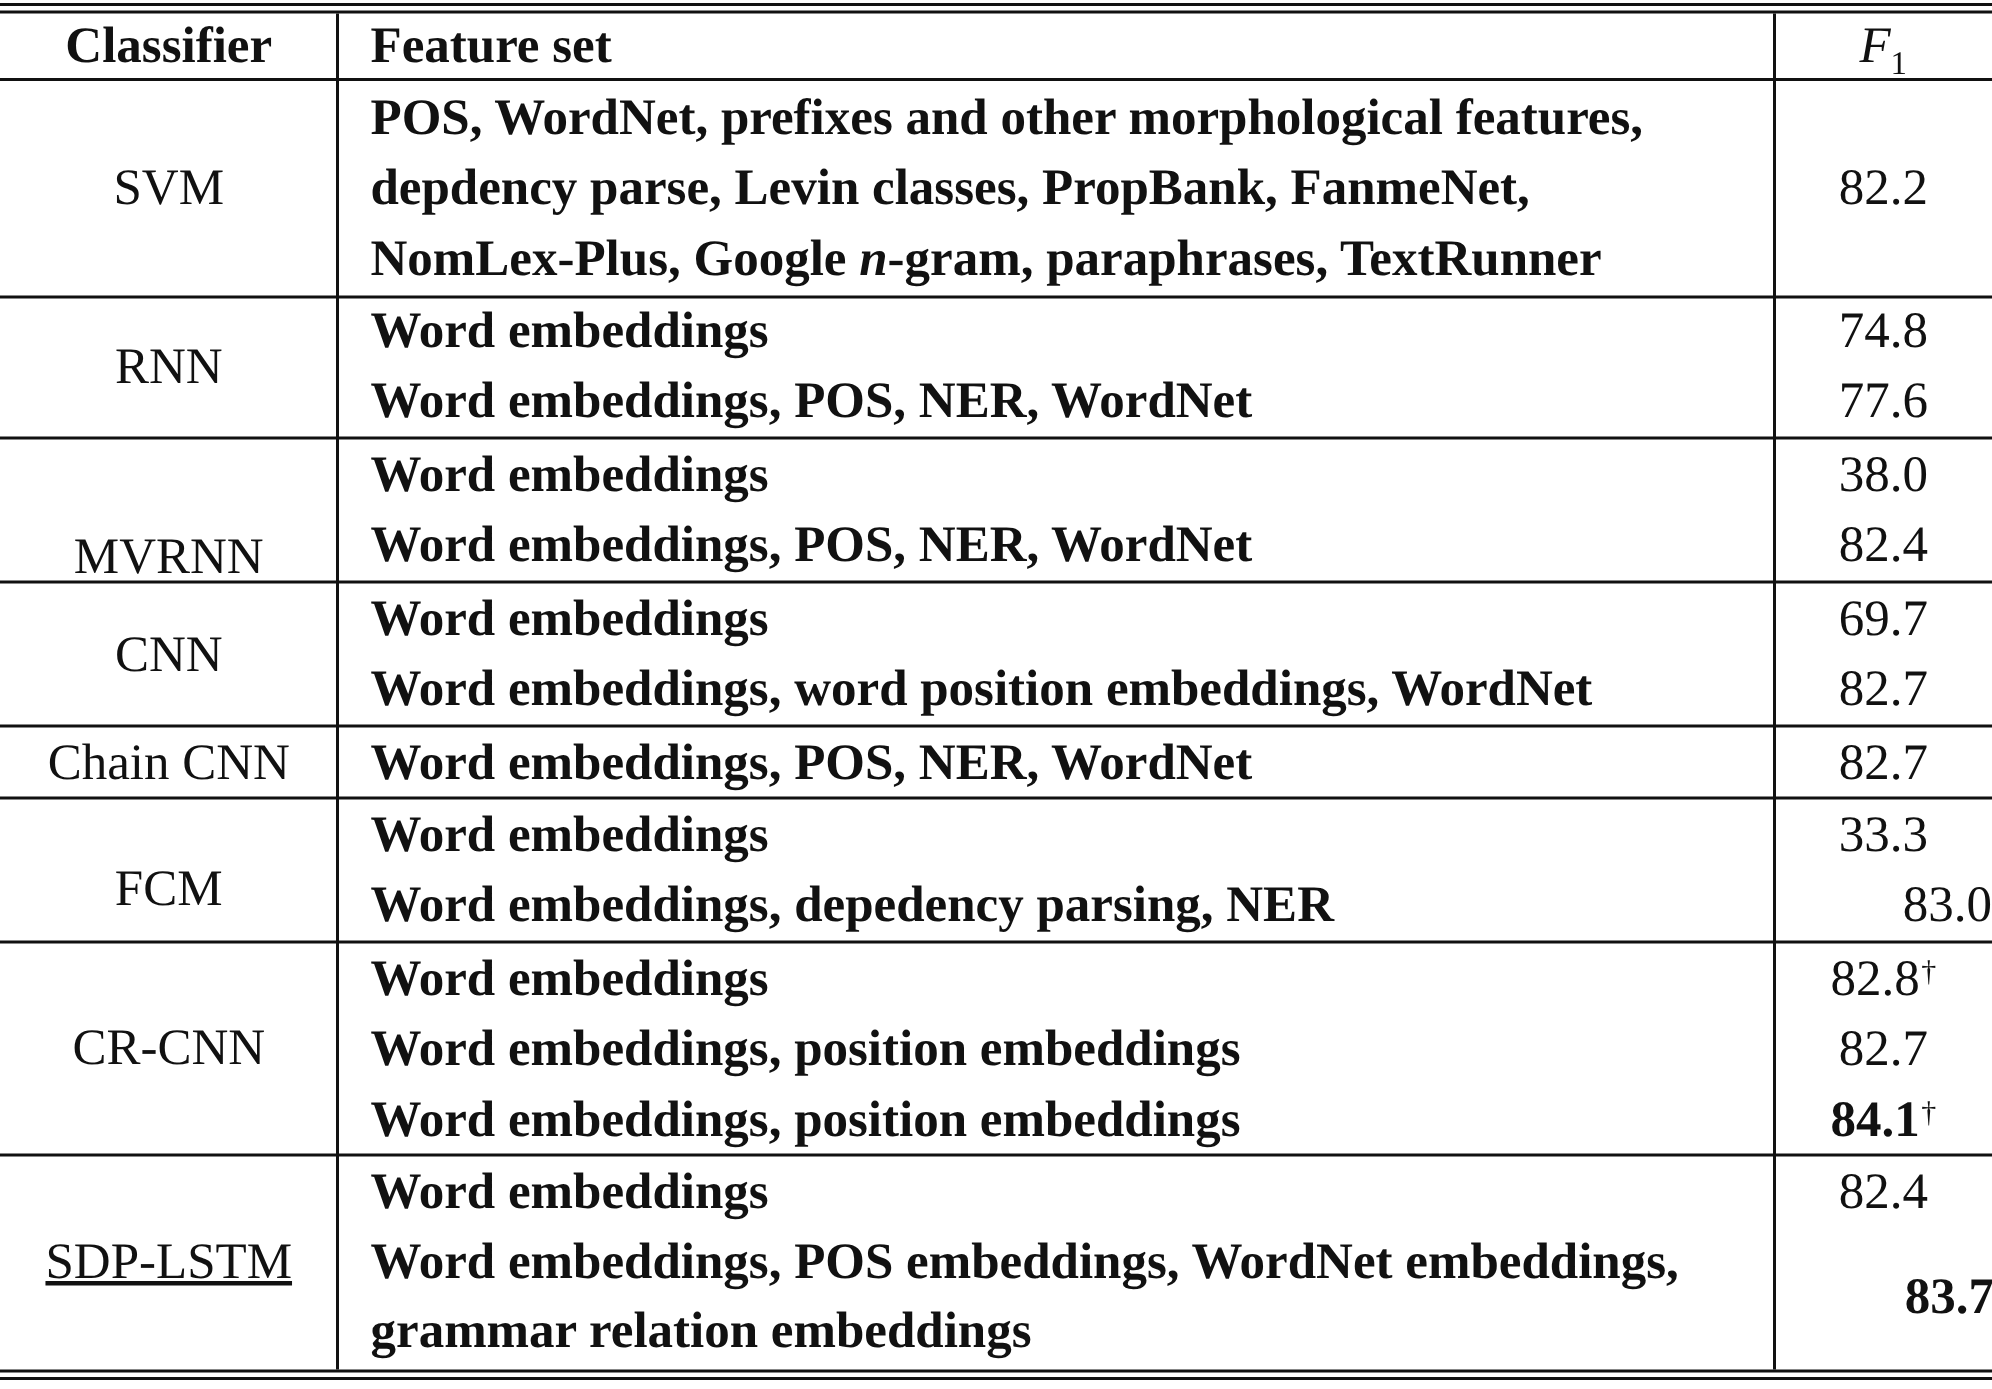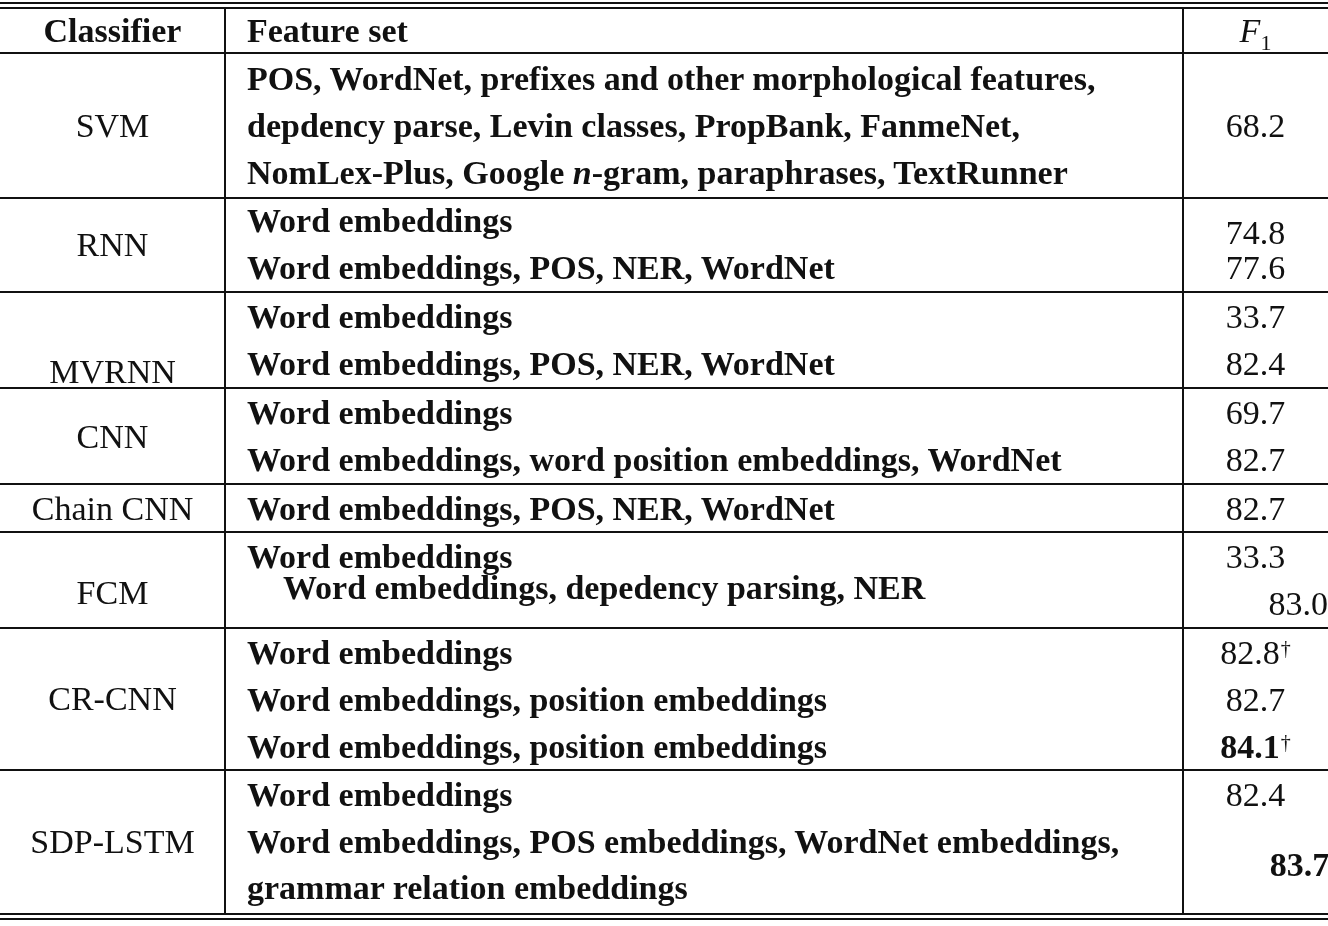--- a/index.html
+++ b/index.html
@@ -43,61 +43,61 @@
   <div class="cell c3" style="top:7px;">
     <span class="ital">F</span><span class="f1sub">1</span>
   </div>
 
   <div class="cell c1" style="top:102px;">SVM</div>
   <div class="cell c2" style="top:55px;">POS, WordNet, prefixes and other morphological features,</div>
   <div class="cell c2" style="top:102px;">depdency parse, Levin classes, PropBank, FanmeNet,</div>
   <div class="cell c2" style="top:149px;">
     <span>NomLex-Plus, Google </span><span class="ital">n</span><span>-gram, paraphrases, TextRunner</span>
   </div>
-  <div class="cell c3" style="top:102px;">68.2</div>
+  <div class="cell c3" style="top:102px;">82.2</div>
 
   <div class="cell c1" style="top:221px;">RNN</div>
   <div class="cell c2" style="top:197px;">Word embeddings</div>
-  <div class="cell c3" style="top:197px;margin-top:12px;">74.8</div>
+  <div class="cell c3" style="top:197px;">74.8</div>
   <div class="cell c2" style="top:244px;">Word embeddings, POS, NER, WordNet</div>
   <div class="cell c3" style="top:244px;">77.6</div>
 
   <div class="cell c1" style="top:317px;margin-top:31px;">MVRNN</div>
   <div class="cell c2" style="top:293px;">Word embeddings</div>
-  <div class="cell c3" style="top:293px;">33.7</div>
+  <div class="cell c3" style="top:293px;">38.0</div>
   <div class="cell c2" style="top:340px;">Word embeddings, POS, NER, WordNet</div>
   <div class="cell c3" style="top:340px;">82.4</div>
 
   <div class="cell c1" style="top:413px;">CNN</div>
   <div class="cell c2" style="top:389px;">Word embeddings</div>
   <div class="cell c3" style="top:389px;">69.7</div>
   <div class="cell c2" style="top:436px;">Word embeddings, word position embeddings, WordNet</div>
   <div class="cell c3" style="top:436px;">82.7</div>
 
   <div class="cell c1" style="top:485px;">Chain CNN</div>
   <div class="cell c2" style="top:485px;">Word embeddings, POS, NER, WordNet</div>
   <div class="cell c3" style="top:485px;">82.7</div>
 
   <div class="cell c1" style="top:557px;margin-top:12px;">FCM</div>
   <div class="cell c2" style="top:533px;">Word embeddings</div>
   <div class="cell c3" style="top:533px;">33.3</div>
-  <div class="cell c2" style="top:564px;margin-left:36px;">Word embeddings, depedency parsing, NER</div>
+  <div class="cell c2" style="top:580px;">Word embeddings, depedency parsing, NER</div>
   <div class="cell c3" style="top:580px;text-align:right;">83.0</div>
 
   <div class="cell c1" style="top:675px;">CR-CNN</div>
   <div class="cell c2" style="top:629px;">Word embeddings</div>
   <div class="cell c3" style="top:629px;">
     <span>82.8</span><sup>†</sup>
   </div>
   <div class="cell c2" style="top:676px;">Word embeddings, position embeddings</div>
   <div class="cell c3" style="top:676px;">82.7</div>
   <div class="cell c2" style="top:723px;">Word embeddings, position embeddings</div>
   <div class="cell c3" style="top:723px;">
     <span class="bold">84.1</span><sup>†</sup>
   </div>
 
-  <div class="cell c1" style="top:818px;">SDP-LSTM</div>
+  <div class="cell c1" style="top:818px;text-decoration:underline;">SDP-LSTM</div>
   <div class="cell c2" style="top:771px;">Word embeddings</div>
   <div class="cell c3" style="top:771px;">82.4</div>
   <div class="cell c2" style="top:818px;">Word embeddings, POS embeddings, WordNet embeddings,</div>
   <div class="cell c2" style="top:864px;">grammar relation embeddings</div>
   <div class="cell c3 bold" style="top:841px;padding-left:44px;">83.7</div>
 </div>
 
 </body></html>

